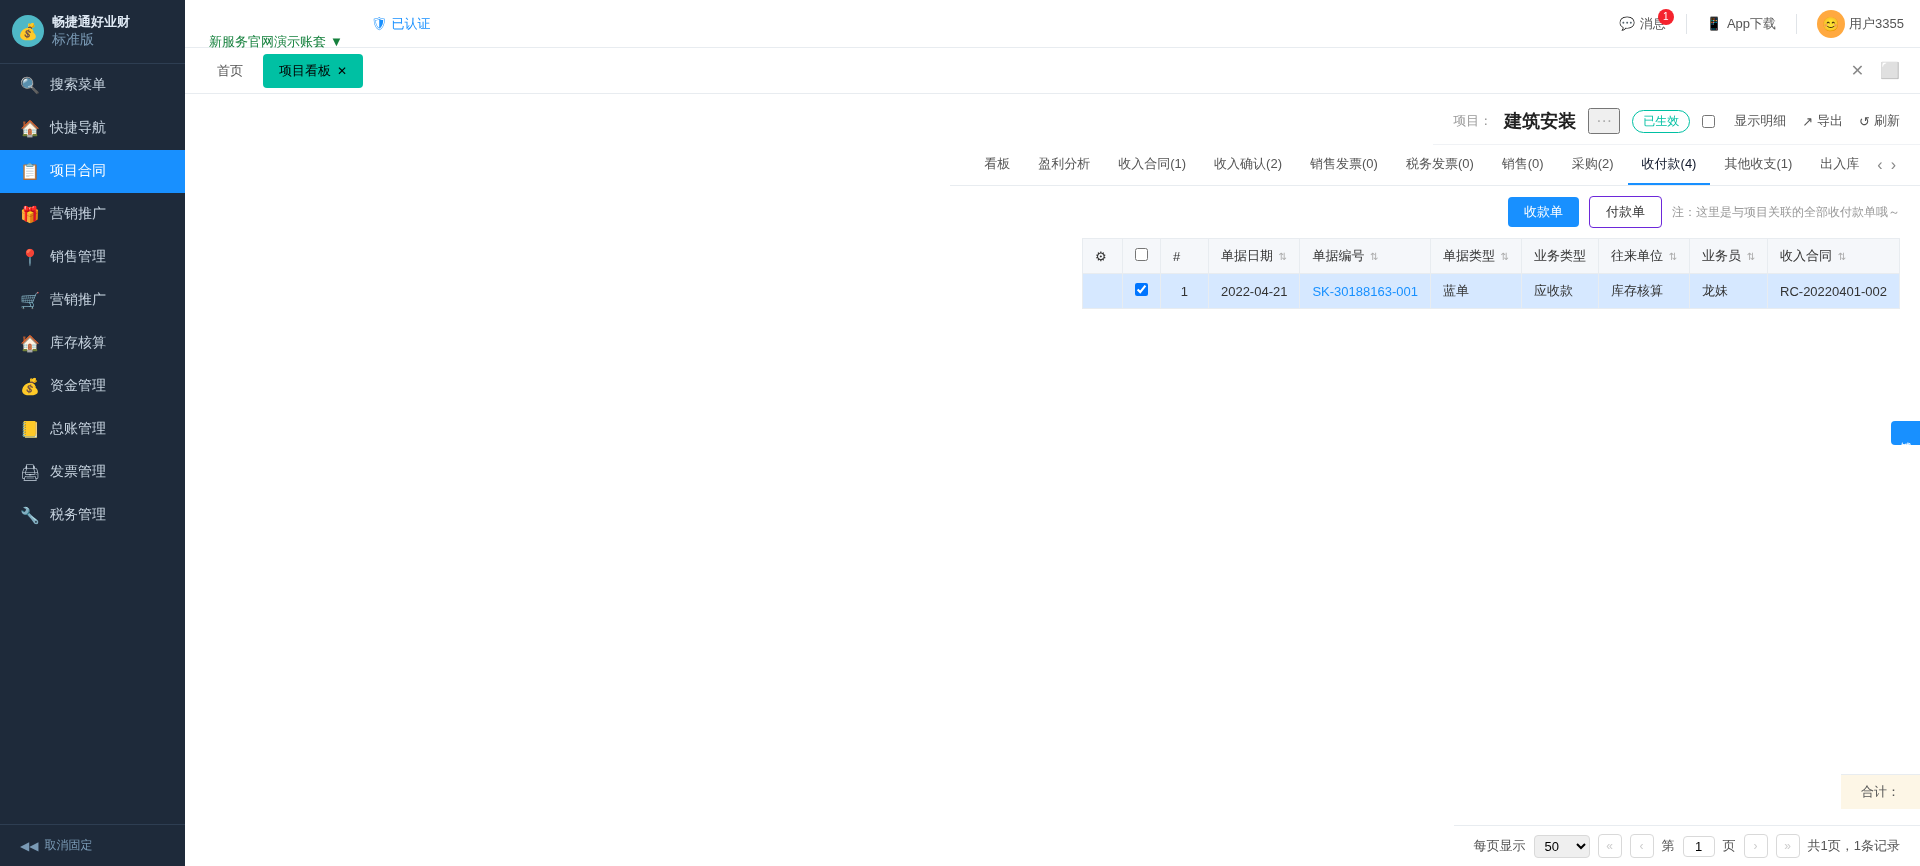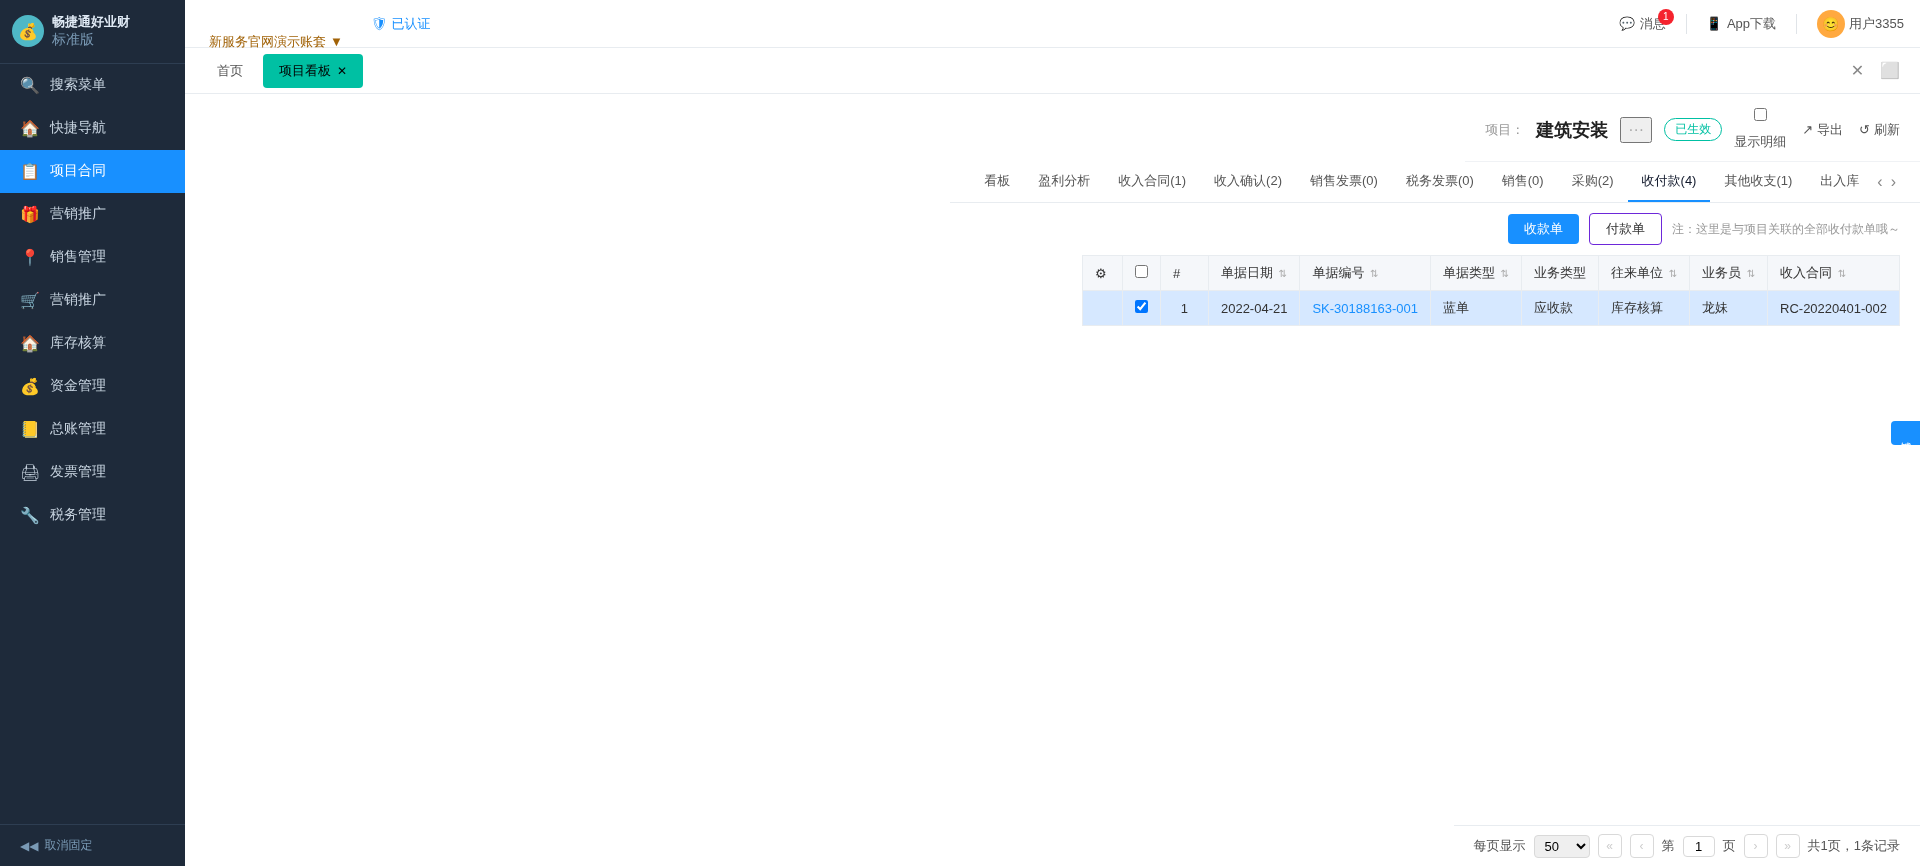--- a/index.html
+++ b/index.html
@@ -66,21 +66,21 @@
       height: 48px;
       display: flex;
       align-items: center;
       padding: 0 16px;
       border-bottom: 1px solid #e8ecf0;
       gap: 12px;
     }
     .topbar-dropdown-btn {
       display: flex; align-items: center; gap: 4px;
       padding: 4px 8px; cursor: pointer;
-      border: none; background: none; color: #a16207; font-size: 13px; margin-top: 36px;
+      border: none; background: none; color: #15803d; font-size: 13px; margin-top: 36px;
     }
     .topbar-certified {
       display: flex; align-items: center; gap: 4px;
       color: #1890ff; font-size: 13px;
       margin-left: 8px;
     }
     .topbar-right {
       margin-left: auto;
       display: flex; align-items: center; gap: 20px;
     }
@@ -169,21 +169,21 @@
     }
     .project-header-right {
       margin-left: auto;
       display: flex; align-items: center; gap: 16px;
     }
     .header-action-btn {
       display: flex; align-items: center; gap: 4px;
       cursor: pointer; color: #555; font-size: 13px;
       border: none; background: none;
     }
-    .checkbox-label { display: flex; align-items: center; gap: 12px; cursor: pointer; font-size: 13px; color: #555; flex-direction: column; }
+    .checkbox-label { display: flex; align-items: center; gap: 19px; cursor: pointer; font-size: 13px; color: #555; }
     .checkbox-label input { cursor: pointer; }
 
     
     .subtab-bar {
       display: flex;
       align-items: center;
       padding: 0 20px;
       border-bottom: 1px solid #e8ecf0;
       overflow-x: auto;
     }
@@ -528,20 +528,23 @@
     <td>蓝单</td>
     <td>应收款</td>
     <td>库存核算</td>
     <td>龙妹</td>
     <td>RC-20220401-002</td>
   </tr>
           </tbody>
       </table>
     </div>
 
+    <div class="total-row">
+      <span>合计：</span>
+    </div>
 
     <div class="scrollbar-row">
       <div class="scrollbar-track">
         <div class="scrollbar-thumb"></div>
       </div>
     </div>
 
     <div class="pagination">
       <span>每页显示</span>
       <select class="pagination-select">

